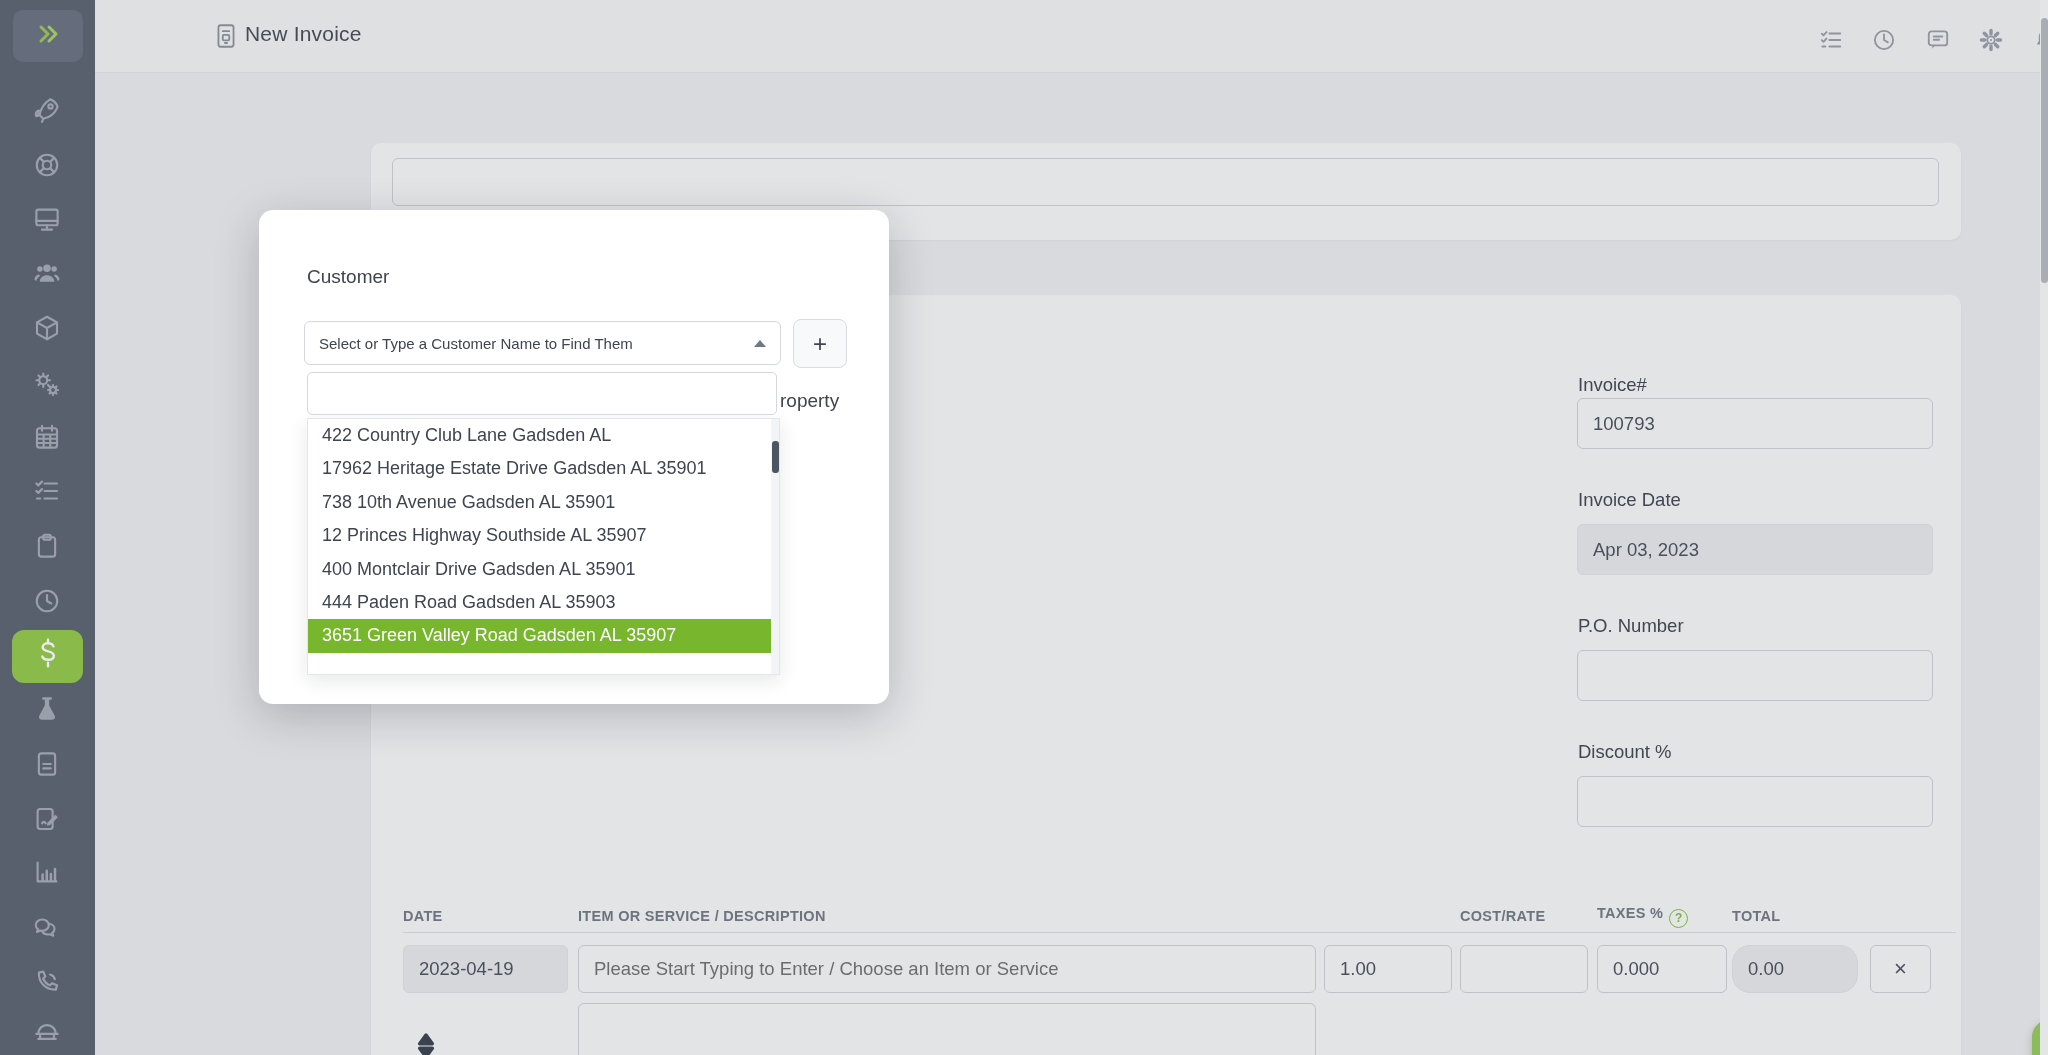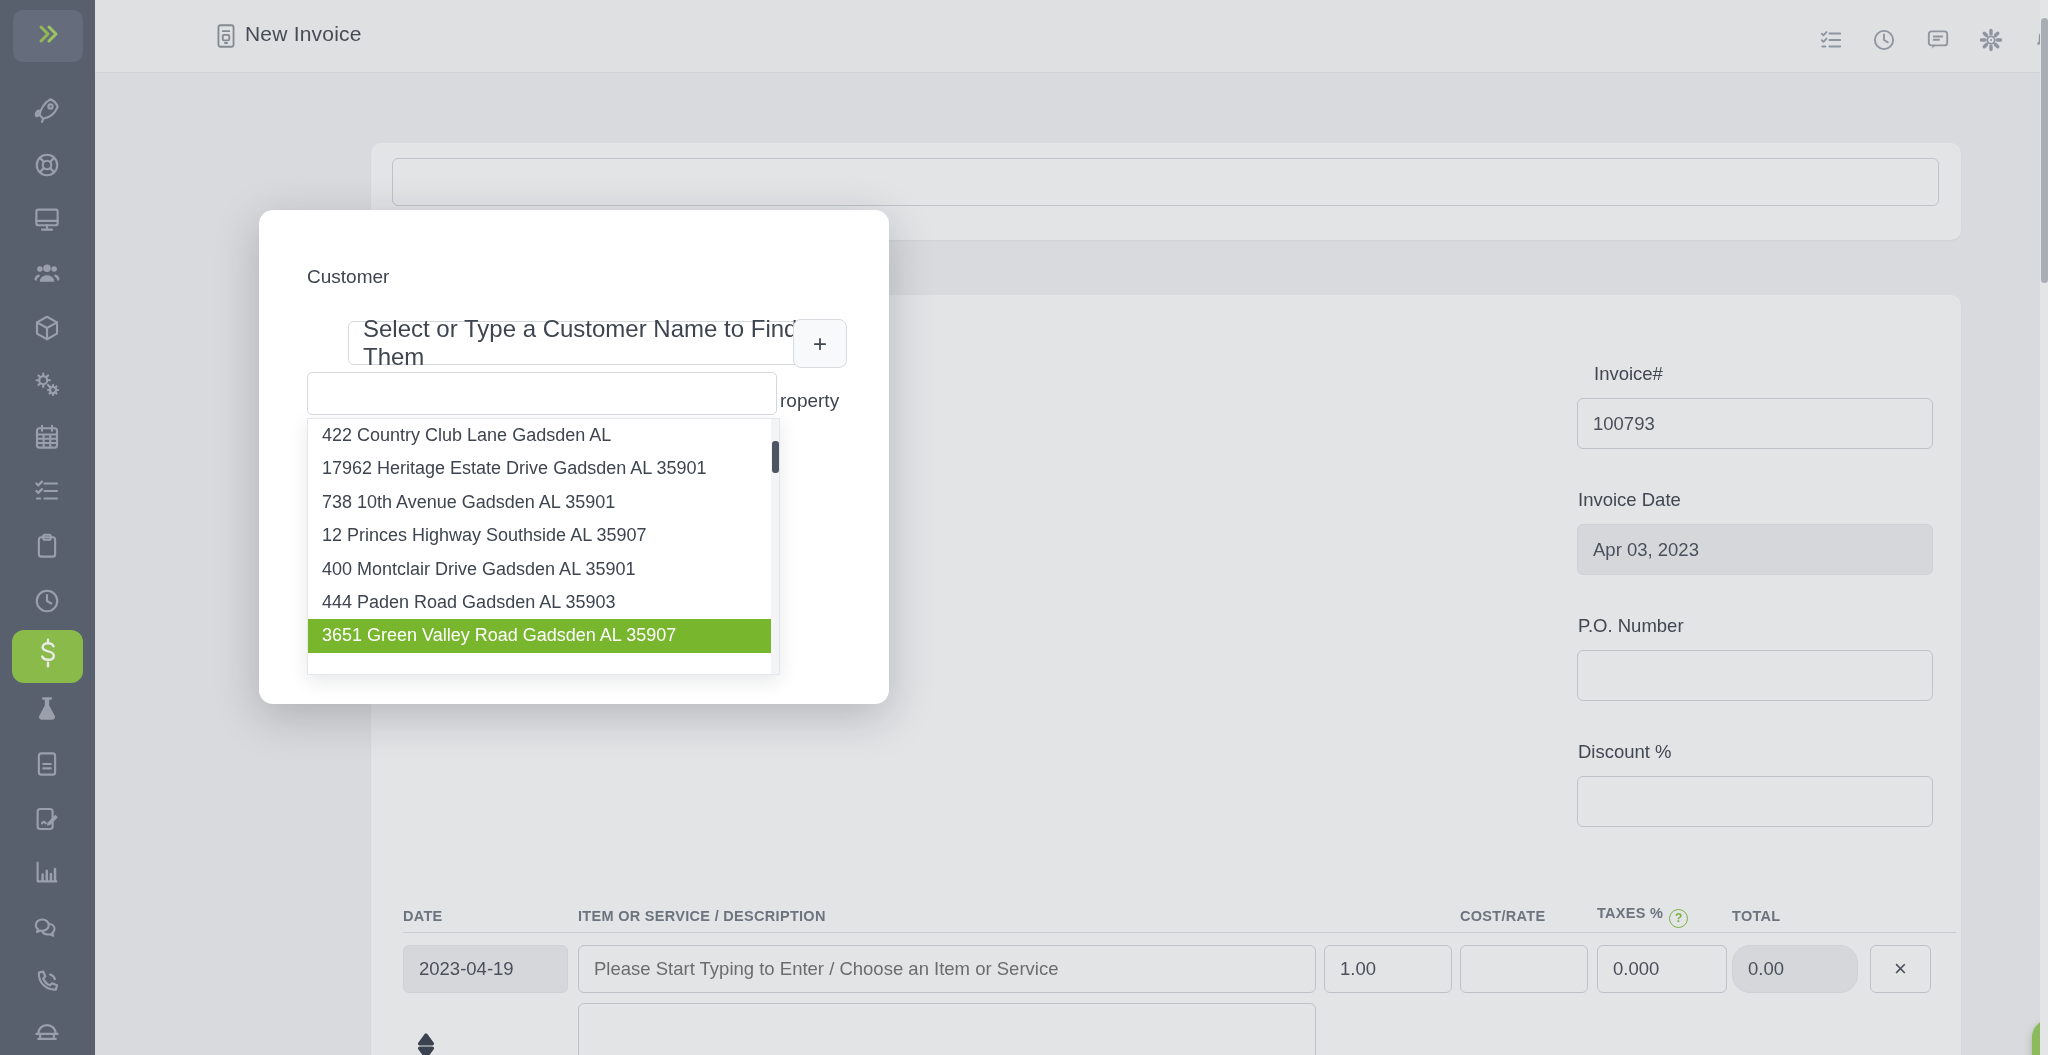--- a/index.html
+++ b/index.html
@@ -70,21 +70,21 @@
 
   
   #dim-overlay { left:0; top:0; width:2048px; height:1055px; background:rgba(22,27,38,.085); z-index:40; }
 
   
   #customer-modal { left:259px; top:210px; width:630px; height:494px; background:#ffffff; border-radius:14px;
     box-shadow:0 12px 45px rgba(20,25,35,.22); z-index:100;padding-left:28px; }
   #modal-customer-label { position:absolute; left:48px; top:56px; font-size:19px; color:#3e4550; }
   #customer-select { position:absolute; left:45px; top:111px; width:477px; height:44px; border:1px solid #d4d8dd;
     border-radius:6px; background:#fff; display:flex; align-items:center; padding:0 14px;
-    font-size:24px; color:#3e4550; cursor:pointer;margin-left:44px; }
+    font-size:15px; color:#3e4550; cursor:pointer; }
   #select-caret { margin-left:auto; width:0; height:0; border-left:6px solid transparent;
     border-right:6px solid transparent; border-bottom:7px solid #707885; }
   #add-customer-btn { position:absolute; left:534px; top:109px; width:54px; height:49px; border:1px solid #d8dce0;
     border-radius:8px; background:#f8f9fa; display:flex; align-items:center; justify-content:center;
     font-size:24px; color:#3e4550; cursor:pointer; }
   #partial-property-label { position:absolute; left:521px; top:180px; width:70px; font-size:19px; color:#3e4550;
     white-space:nowrap; overflow:hidden; }
   #customer-search { position:absolute; left:48px; top:162px; width:470px; height:43px; border:1px solid #d4d8dd;
     border-radius:5px; background:#fff; font-size:18px; padding:0 12px; color:#3e4550; z-index:3; }
   #options-list { position:absolute; left:48px; top:208px; width:473px; height:257px; background:#fff;
@@ -277,21 +277,21 @@
 </div>
 
 <div id="main-bg" class="abs">
 
   <div id="card-top" class="card">
     <input id="subject-input" style="">
   </div>
 
   <div id="card-main" class="card">
 
-    <div class="lbl" style="left:1207px; top:68px;margin-left:16px;">Invoice#</div>
+    <div class="lbl" style="left:1207px; top:79px;">Invoice#</div>
     <div class="inp fld-input" style="left:1206px; top:103px;">100793</div>
 
     <div class="lbl" style="left:1207px; top:194px;">Invoice Date</div>
     <div class="inp fld-input filled" style="left:1206px; top:229px;">Apr 03, 2023</div>
 
     <div class="lbl" style="left:1207px; top:320px;">P.O. Number</div>
     <div class="inp fld-input" style="left:1206px; top:355px;"></div>
 
     <div class="lbl" style="left:1207px; top:446px;">Discount %</div>
     <div class="inp fld-input" style="left:1206px; top:481px;"></div>

